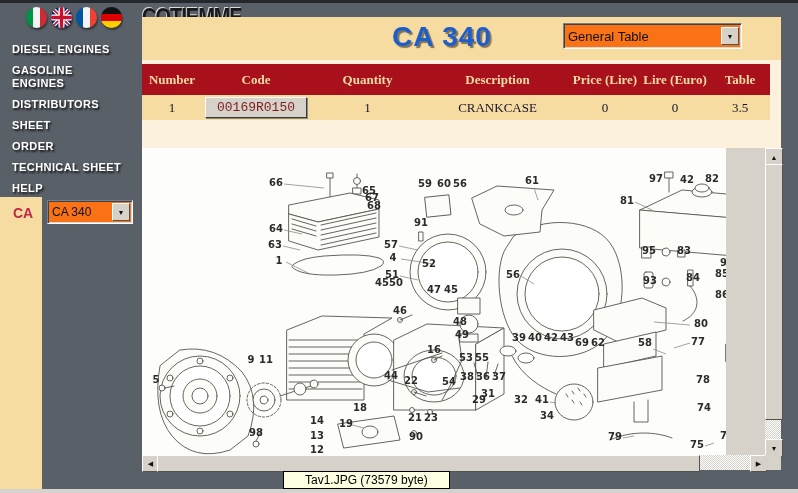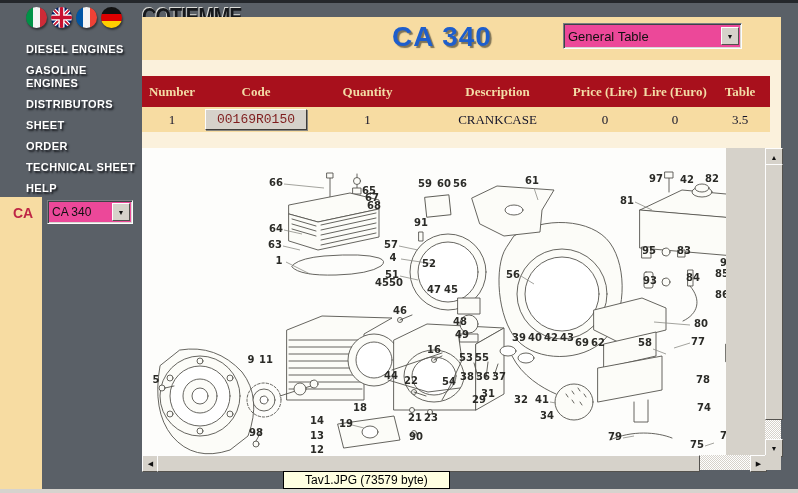--- a/index.html
+++ b/index.html
@@ -23,48 +23,48 @@
   .logo{left:142px;top:6px;width:100px;}
   .logo-line1{font-weight:bold;font-size:23px;line-height:22px;color:#17191c;
     letter-spacing:-1px;transform:scaleX(.86);transform-origin:left;
     text-shadow:-1px -1px 0 #dcdcd8;white-space:nowrap;}
   .logo-line2{display:flex;align-items:center;margin-top:2px;}
   .logo-bar{width:44px;height:7px;background:#c01820;border-top:1px solid #e9e9e5;margin-right:4px;}
   .logo-gas{font-size:9px;font-weight:bold;letter-spacing:3px;color:#1a1c1f;
     text-shadow:-1px -1px 0 rgba(230,230,225,.7);}
 
   
-  .nav{left:12px;top:43px;width:112px;margin-left:14px;}
+  .nav{left:12px;top:43px;width:112px;}
   .nav-item{color:#fff;font-weight:bold;font-size:11px;letter-spacing:.4px;
     line-height:13px;margin-bottom:8px;text-shadow:1.5px 1.5px 2px rgba(10,12,16,.85);
     cursor:pointer;}
 
   
   .cream-col{left:0;top:197px;width:42px;height:292px;background:#f7dca2;}
   .ca-label{left:13px;top:205px;font-size:14px;font-weight:bold;color:#be2645;}
-  .win-select{height:22px;background:#ec4899;display:flex;align-items:center;
+  .win-select{height:22px;background:#f97316;display:flex;align-items:center;
     border:1px solid;border-color:#7b7f83 #fdfdfd #fdfdfd #7b7f83;
     box-shadow:inset 1px 1px 0 #3e4246, inset -1px -1px 0 #d9d9d4;cursor:pointer;justify-content:space-between;}
   .win-select .val{flex:1;font-size:12px;color:#111;padding:0 4px;white-space:nowrap;overflow:hidden;}
   .win-select .btn{width:16px;height:16px;margin-right:2px;background:#d6d2ca;
     border:1px solid;border-color:#fdfdfd #54524e #54524e #fdfdfd;
     display:flex;align-items:center;justify-content:center;
     font-size:7px;color:#111;line-height:1;}
   .model-select{left:47px;top:200px;width:84px;}
   .table-select{left:563px;top:23px;width:177px;height:24px;}
   .table-select .val{font-size:13px;}
 
   
   .band{left:142px;top:17px;width:639px;height:43px;background:#f7dca2;}
   .pale-zone{left:142px;top:60px;width:639px;height:88px;background:#fbf1dc;}
   .page-title{left:392px;top:21px;font-size:28px;font-weight:bold;letter-spacing:1px;
     color:#1e5ecc;text-shadow:2px 2px 1px #7e7357;}
 
   
-  table.parts{left:142px;top:76px;position:absolute;border-collapse:collapse;table-layout:fixed;width:628px;border-radius:9px;}
+  table.parts{left:142px;top:64px;position:absolute;border-collapse:collapse;table-layout:fixed;width:628px;border-radius:9px;}
   table.parts th{background:#a8101c;color:#f3dca6;font-family:"Liberation Serif",serif;
     font-size:13px;font-weight:bold;height:31px;padding:0 2px;line-height:14px;}
   table.parts td{background:#f7dca2;font-family:"Liberation Serif",serif;font-size:13px;
     color:#14142a;text-align:center;height:25px;padding:0;}
   .c1{width:60px;}.c2{width:108px;}.c3{width:115px;}.c4{width:145px;}
   .c5{width:70px;}.c6{width:70px;}.c7{width:60px;}
   .code-btn{width:102px;height:21px;background:#d6d2ca;font-family:"Liberation Mono",monospace;
     font-size:13px;color:#7f1d1d;border:1px solid;cursor:pointer;
     border-color:#fdfdfd #3e3c38 #3e3c38 #fdfdfd;box-shadow:1px 1px 0 #8a8880;}
 

